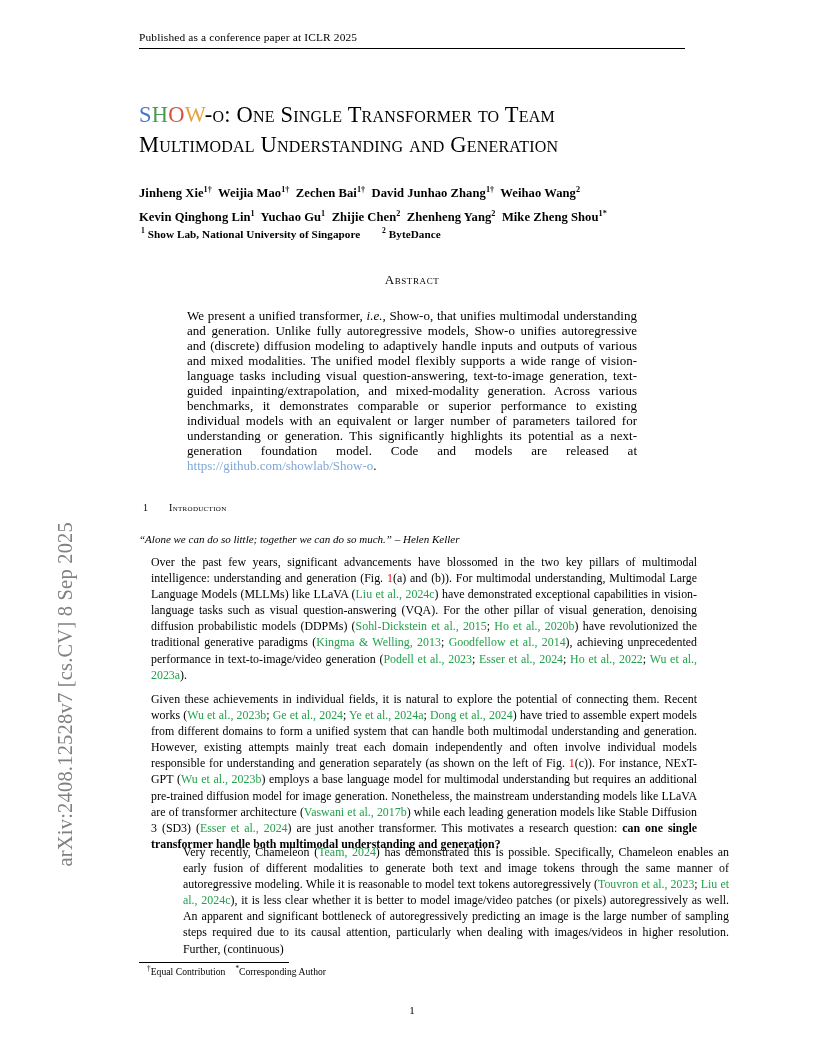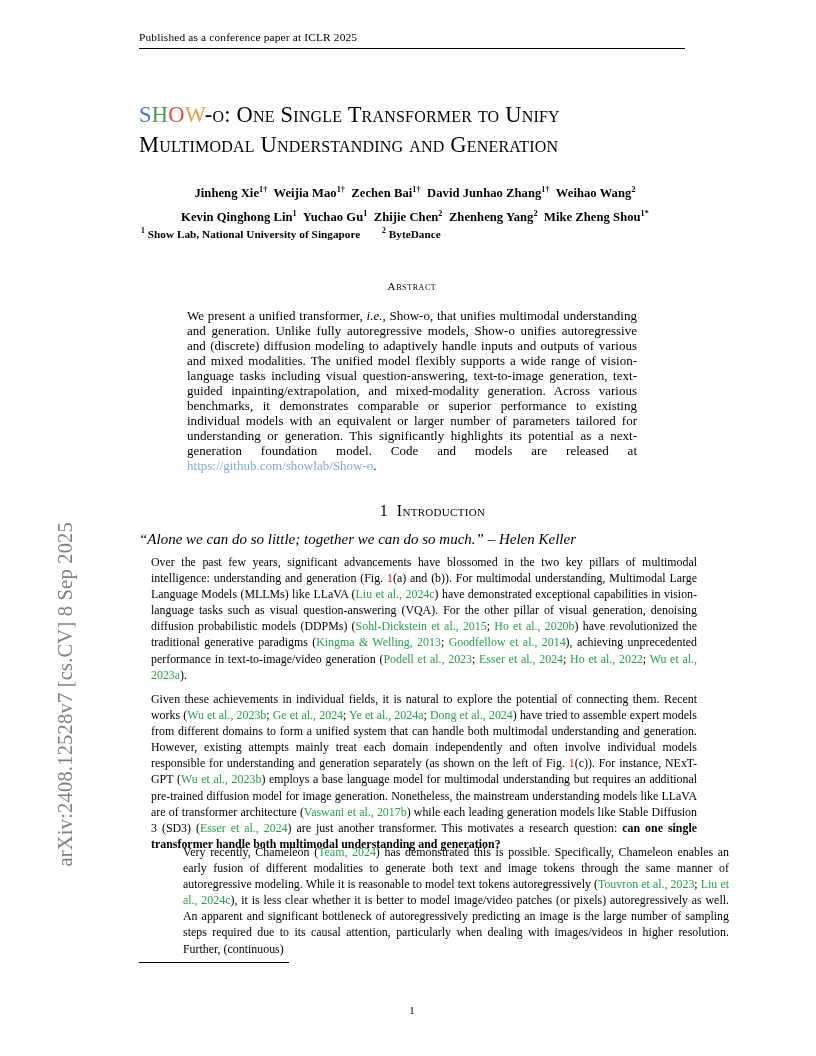--- a/index.html
+++ b/index.html
@@ -88,44 +88,43 @@
   
   .authors {
     position: absolute;
     top: 180px;
     left: 0;
     width: 552px;
     font-size: 12.6px;
     font-weight: bold;
     line-height: 19.5px;
     letter-spacing: 0.05px;
-    text-align: center;
   }
   .authors sup { font-weight: bold; font-size: 8.2px; }
 
   .affil {
     position: absolute;
     top: 226px;
     left: 2px;
     width: 546px;
     font-size: 11.2px;
     letter-spacing: 0.05px;
     font-weight: bold;
   }
   .affil sup { font-size: 7.6px; }
   .affil .gap { display: inline-block; width: 16px; }
 
   
   .abstract-head {
     position: absolute;
-    top: 280px;
+    top: 272px;
     left: 0;
     width: 546px;
     text-align: center;
-    font-size: 11px;
+    font-size: 13px;
     font-variant: small-caps;
     letter-spacing: 0.6px;
   }
   .abstract-body {
     position: absolute;
     top: 308px;
     left: 48px;
     width: 450px;
     font-size: 13px;
     line-height: 15.05px;
@@ -133,35 +132,34 @@
     text-justify: inter-word;
     letter-spacing: 0.01px;
   }
   .abstract-body i { font-style: italic; }
   .url-link { color: #7fa7d8; }
 
   
   .sec-head {
     position: absolute;
     top: 502px;
-    left: 16px;
-    width: 546px;
-    font-size: 16px;
+    left: 4px;
+    width: 546px;
+    font-size: 10px;
     font-variant: small-caps;
     letter-spacing: 0.3px;
-    text-align: center;
   }
   .sec-head .num { display: inline-block; width: 26px; font-variant: normal; }
 
   .epigraph {
     position: absolute;
     top: 531px;
     left: 0;
     width: 546px;
-    font-size: 15px;
+    font-size: 11px;
     line-height: 16px;
   }
   .epigraph i { font-style: italic; }
 
   .para {
     position: absolute;
     left: 12px;
     width: 546px;
     font-size: 11.9px;
     line-height: 16.1px;
@@ -214,21 +212,21 @@
   <div class="arxiv-stamp">
     <div class="vtext">arXiv:2408.12528v7  [cs.CV]  8 Sep 2025</div>
   </div>
 
   <div class="content">
 
     <div class="runhead">Published as a conference paper at ICLR 2025</div>
     <div class="runhead-rule"></div>
 
     <div class="title">
-      <span><span class="c-s">S</span><span class="c-h">H</span><span class="c-o">O</span><span class="c-w">W</span><span>-o: One Single Transformer to Unify</span></span><br>
+      <span><span class="c-s">S</span><span class="c-h">H</span><span class="c-o">O</span><span class="c-w">W</span><span>-o: One Single Transformer to Team</span></span><br>
       <span>Multimodal Understanding and Generation</span>
     </div>
 
     <div class="authors">
       <div>Jinheng Xie<sup>1†</sup>&nbsp; Weijia Mao<sup>1†</sup>&nbsp; Zechen Bai<sup>1†</sup>&nbsp; David Junhao Zhang<sup>1†</sup>&nbsp; Weihao Wang<sup>2</sup></div>
       <div>Kevin Qinghong Lin<sup>1</sup>&nbsp; Yuchao Gu<sup>1</sup>&nbsp; Zhijie Chen<sup>2</sup>&nbsp; Zhenheng Yang<sup>2</sup>&nbsp; Mike Zheng Shou<sup>1*</sup></div>
     </div>
 
     <div class="affil">
       <sup>1</sup>
@@ -247,16 +245,19 @@
 
     <div class="epigraph">
       <i>“Alone we can do so little; together we can do so much.” – Helen Keller</i>
     </div>
 
     <div class="para p1">Over the past few years, significant advancements have blossomed in the two key pillars of multimodal intelligence: understanding and generation (Fig. <span class="ref">1</span>(a) and (b)). For multimodal understanding, Multimodal Large Language Models (MLLMs) like LLaVA (<span class="cite">Liu et al., 2024c</span>) have demonstrated exceptional capabilities in vision-language tasks such as visual question-answering (VQA). For the other pillar of visual generation, denoising diffusion probabilistic models (DDPMs) (<span class="cite">Sohl-Dickstein et al., 2015</span>; <span class="cite">Ho et al., 2020b</span>) have revolutionized the traditional generative paradigms (<span class="cite">Kingma &amp; Welling, 2013</span>; <span class="cite">Goodfellow et al., 2014</span>), achieving unprecedented performance in text-to-image/video generation (<span class="cite">Podell et al., 2023</span>; <span class="cite">Esser et al., 2024</span>; <span class="cite">Ho et al., 2022</span>; <span class="cite">Wu et al., 2023a</span>).</div>
     <div class="para p2">Given these achievements in individual fields, it is natural to explore the potential of connecting them. Recent works (<span class="cite">Wu et al., 2023b</span>; <span class="cite">Ge et al., 2024</span>; <span class="cite">Ye et al., 2024a</span>; <span class="cite">Dong et al., 2024</span>) have tried to assemble expert models from different domains to form a unified system that can handle both multimodal understanding and generation. However, existing attempts mainly treat each domain independently and often involve individual models responsible for understanding and generation separately (as shown on the left of Fig. <span class="ref">1</span>(c)). For instance, NExT-GPT (<span class="cite">Wu et al., 2023b</span>) employs a base language model for multimodal understanding but requires an additional pre-trained diffusion model for image generation. Nonetheless, the mainstream understanding models like LLaVA are of transformer architecture (<span class="cite">Vaswani et al., 2017b</span>) while each leading generation models like Stable Diffusion 3 (SD3) (<span class="cite">Esser et al., 2024</span>) are just another transformer. This motivates a research question: <b>can one single transformer handle both multimodal understanding and generation?</b></div>
     <div class="para p3">Very recently, Chameleon (<span class="cite">Team, 2024</span>) has demonstrated this is possible. Specifically, Chameleon enables an early fusion of different modalities to generate both text and image tokens through the same manner of autoregressive modeling. While it is reasonable to model text tokens autoregressively (<span class="cite">Touvron et al., 2023</span>; <span class="cite">Liu et al., 2024c</span>), it is less clear whether it is better to model image/video patches (or pixels) autoregressively as well. An apparent and significant bottleneck of autoregressively predicting an image is the large number of sampling steps required due to its causal attention, particularly when dealing with images/videos in higher resolution. Further, (continuous)</div>
 
     <div class="fn-rule"></div>
+    <div class="footnote">
+      <sup>†</sup><span>Equal Contribution</span><span class="gap"></span><sup>*</sup><span>Corresponding Author</span>
+    </div>
 
     <div class="pagenum">1</div>
   </div>
 </div>
 
 </body></html>

